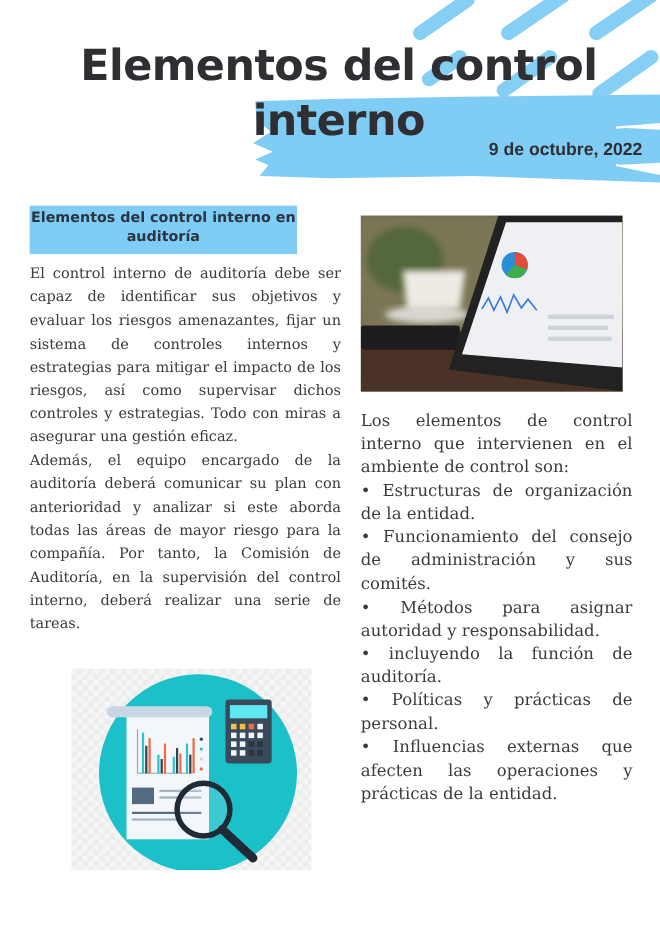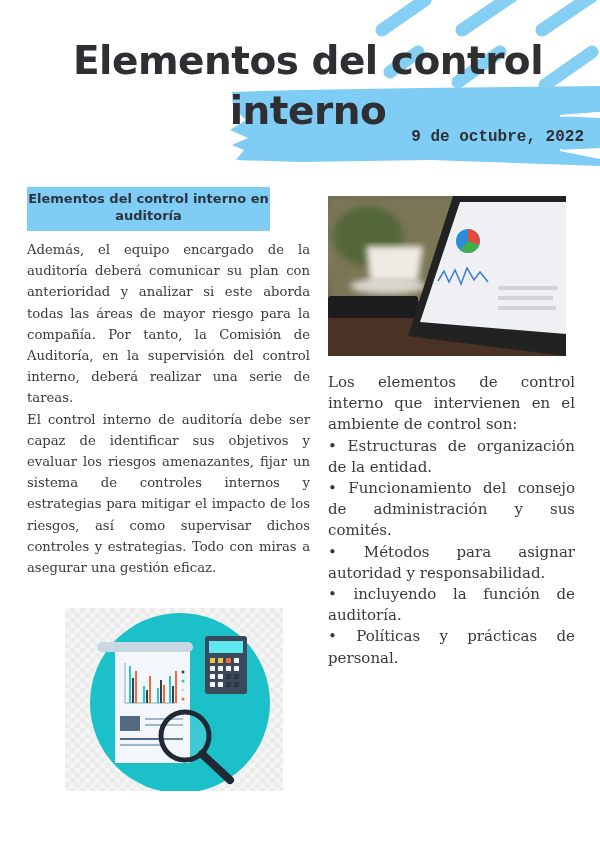--- a/index.html
+++ b/index.html
@@ -8,21 +8,21 @@
       font-family: "DejaVu Serif", serif; color: #3a3a3a;
     }
     .brush-layer { position: absolute; left: 0; top: 0; width: 600px; height: 200px; z-index: 0; }
     .title {
       position: absolute; left: 0; top: 36px; width: 616px; text-align: center; z-index: 2;
       font-family: "DejaVu Sans", sans-serif; font-weight: bold; font-size: 39px; line-height: 50px;
       color: #2f2f33; letter-spacing: -0.5px; margin: 0;
     }
     .date {
       position: absolute; right: 16px; top: 128px; z-index: 2;
-      font-family: Liberation Mono, monospace; font-weight: bold; font-size: 16px; color: #2f2f33;
+      font-family: Liberation Sans, sans-serif; font-weight: bold; font-size: 16px; color: #2f2f33;
     }
     .section-heading {
       position: absolute; left: 27px; top: 187px; width: 243px; height: 44px; z-index: 2;
       background: #7fcdf4; color: #2b3440; box-sizing: border-box; padding-top: 3px;
       font-family: "DejaVu Sans", sans-serif; font-weight: bold; font-size: 13px; line-height: 17px;
       text-align: center;
     }
     .col-left {
       position: absolute; left: 27px; top: 239px; width: 283px; z-index: 2;
       font-size: 13.2px; line-height: 21.2px; text-align: justify; color: #3a3a3a;
@@ -61,22 +61,22 @@
   <path d="M560 116 Q585 114 600 113" stroke="#ffffff" stroke-width="2" fill="none"></path>
   <path d="M560 150 Q585 155 600 158" stroke="#ffffff" stroke-width="2" fill="none"></path>
 </svg>
 
 <h1 class="title">Elementos del control interno</h1>
 <div class="date">9 de octubre, 2022</div>
 
 <div class="section-heading">Elementos del control interno en auditoría</div>
 
 <div class="col-left">
+  <p>El control interno de auditoría debe ser capaz de identificar sus objetivos y evaluar los riesgos amenazantes, fijar un sistema de controles internos y estrategias para mitigar el impacto de los riesgos, así como supervisar dichos controles y estrategias. Todo con miras a asegurar una gestión eficaz.</p>
   <p>Además, el equipo encargado de la auditoría deberá comunicar su plan con anterioridad y analizar si este aborda todas las áreas de mayor riesgo para la compañía. Por tanto, la Comisión de Auditoría, en la supervisión del control interno, deberá realizar una serie de tareas.</p>
-  <p>El control interno de auditoría debe ser capaz de identificar sus objetivos y evaluar los riesgos amenazantes, fijar un sistema de controles internos y estrategias para mitigar el impacto de los riesgos, así como supervisar dichos controles y estrategias. Todo con miras a asegurar una gestión eficaz.</p>
 </div>
 
 <div class="tablet-photo">
   <svg width="238" height="160" viewBox="0 0 238 160">
     <defs>
       <filter id="blur1">
           <feGaussianBlur stdDeviation="3"></feGaussianBlur>
         </filter>
     </defs>
     <rect x="0" y="0" width="238" height="110" fill="#7a7656" filter="url(#blur1)"></rect>
@@ -100,20 +100,21 @@
   </svg>
 </div>
 
 <div class="col-right">
   <p>Los elementos de control interno que intervienen en el ambiente de control son:</p>
   <p>•  Estructuras de organización de la entidad.</p>
   <p>• Funcionamiento del consejo de administración y sus comités.</p>
   <p>• Métodos para asignar autoridad y responsabilidad.</p>
   <p>•   incluyendo la función de auditoría.</p>
   <p>•   Políticas y prácticas de personal.</p>
+  <p>•   Influencias externas que afecten las operaciones y prácticas de la entidad.</p>
 </div>
 
 <div class="audit-illustration">
   <svg width="218" height="183" viewBox="0 0 218 183">
     <circle cx="115" cy="95" r="90" fill="#1cc0c9"></circle>
 
     <rect x="50" y="40" width="75" height="115" fill="#f3f6fa"></rect>
     <rect x="32" y="34" width="96" height="10" rx="5" fill="#c9d6e3"></rect>
     <line x1="60" y1="55" x2="60" y2="95" stroke="#8aa" stroke-width="1"></line>
     <line x1="60" y1="95" x2="110" y2="95" stroke="#8aa" stroke-width="1"></line>

